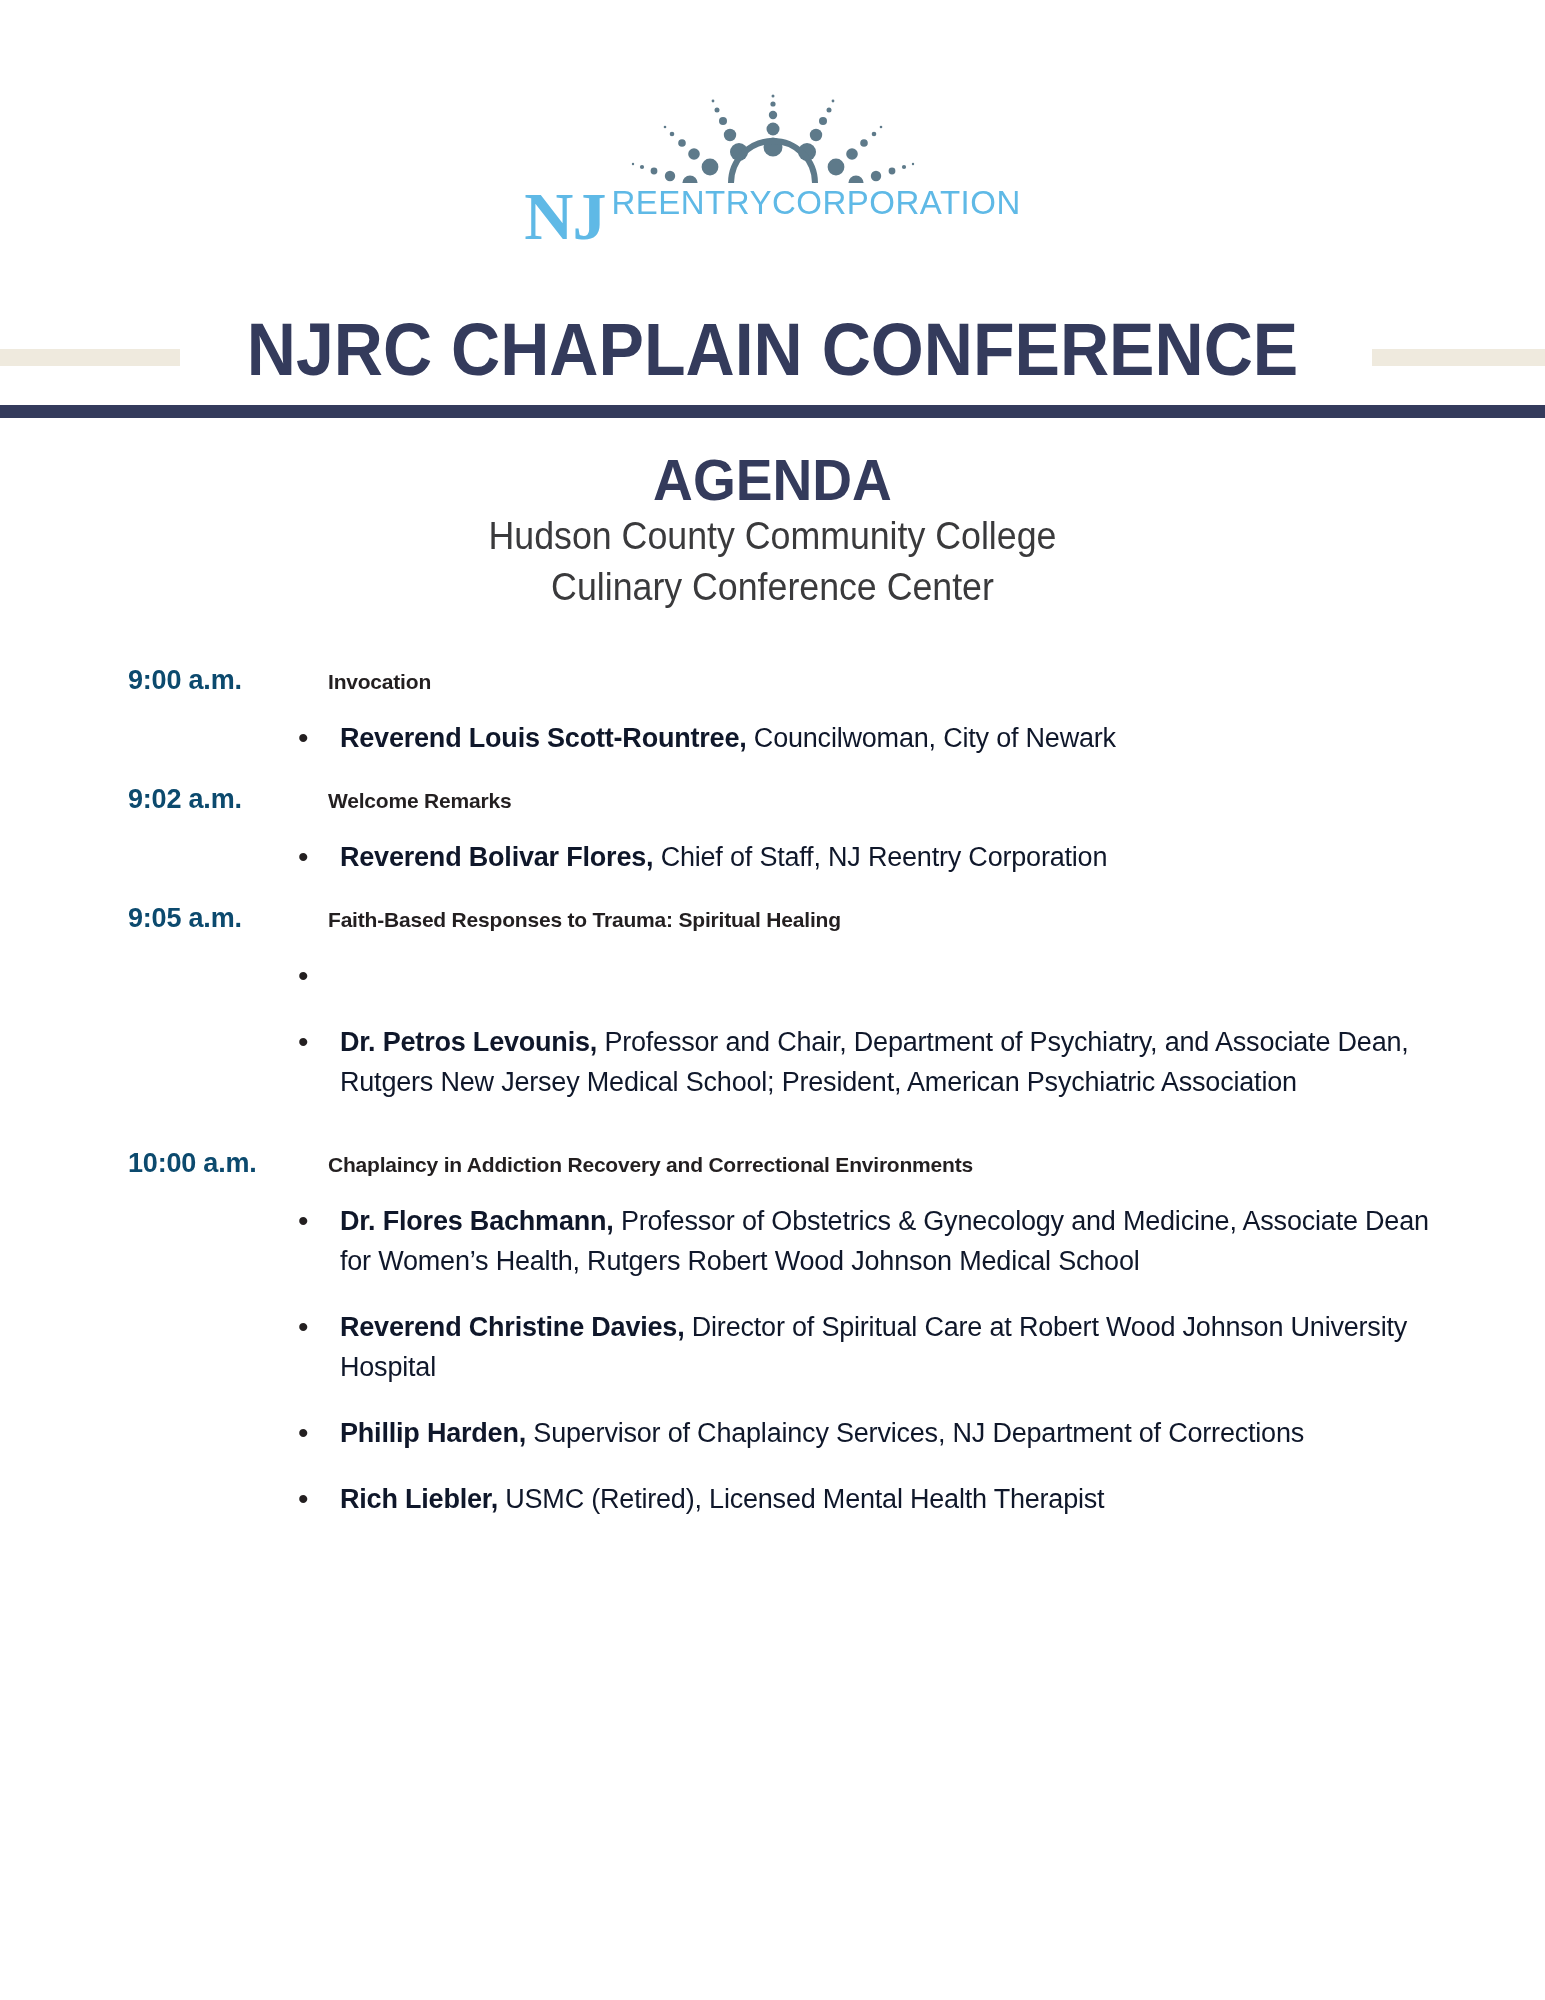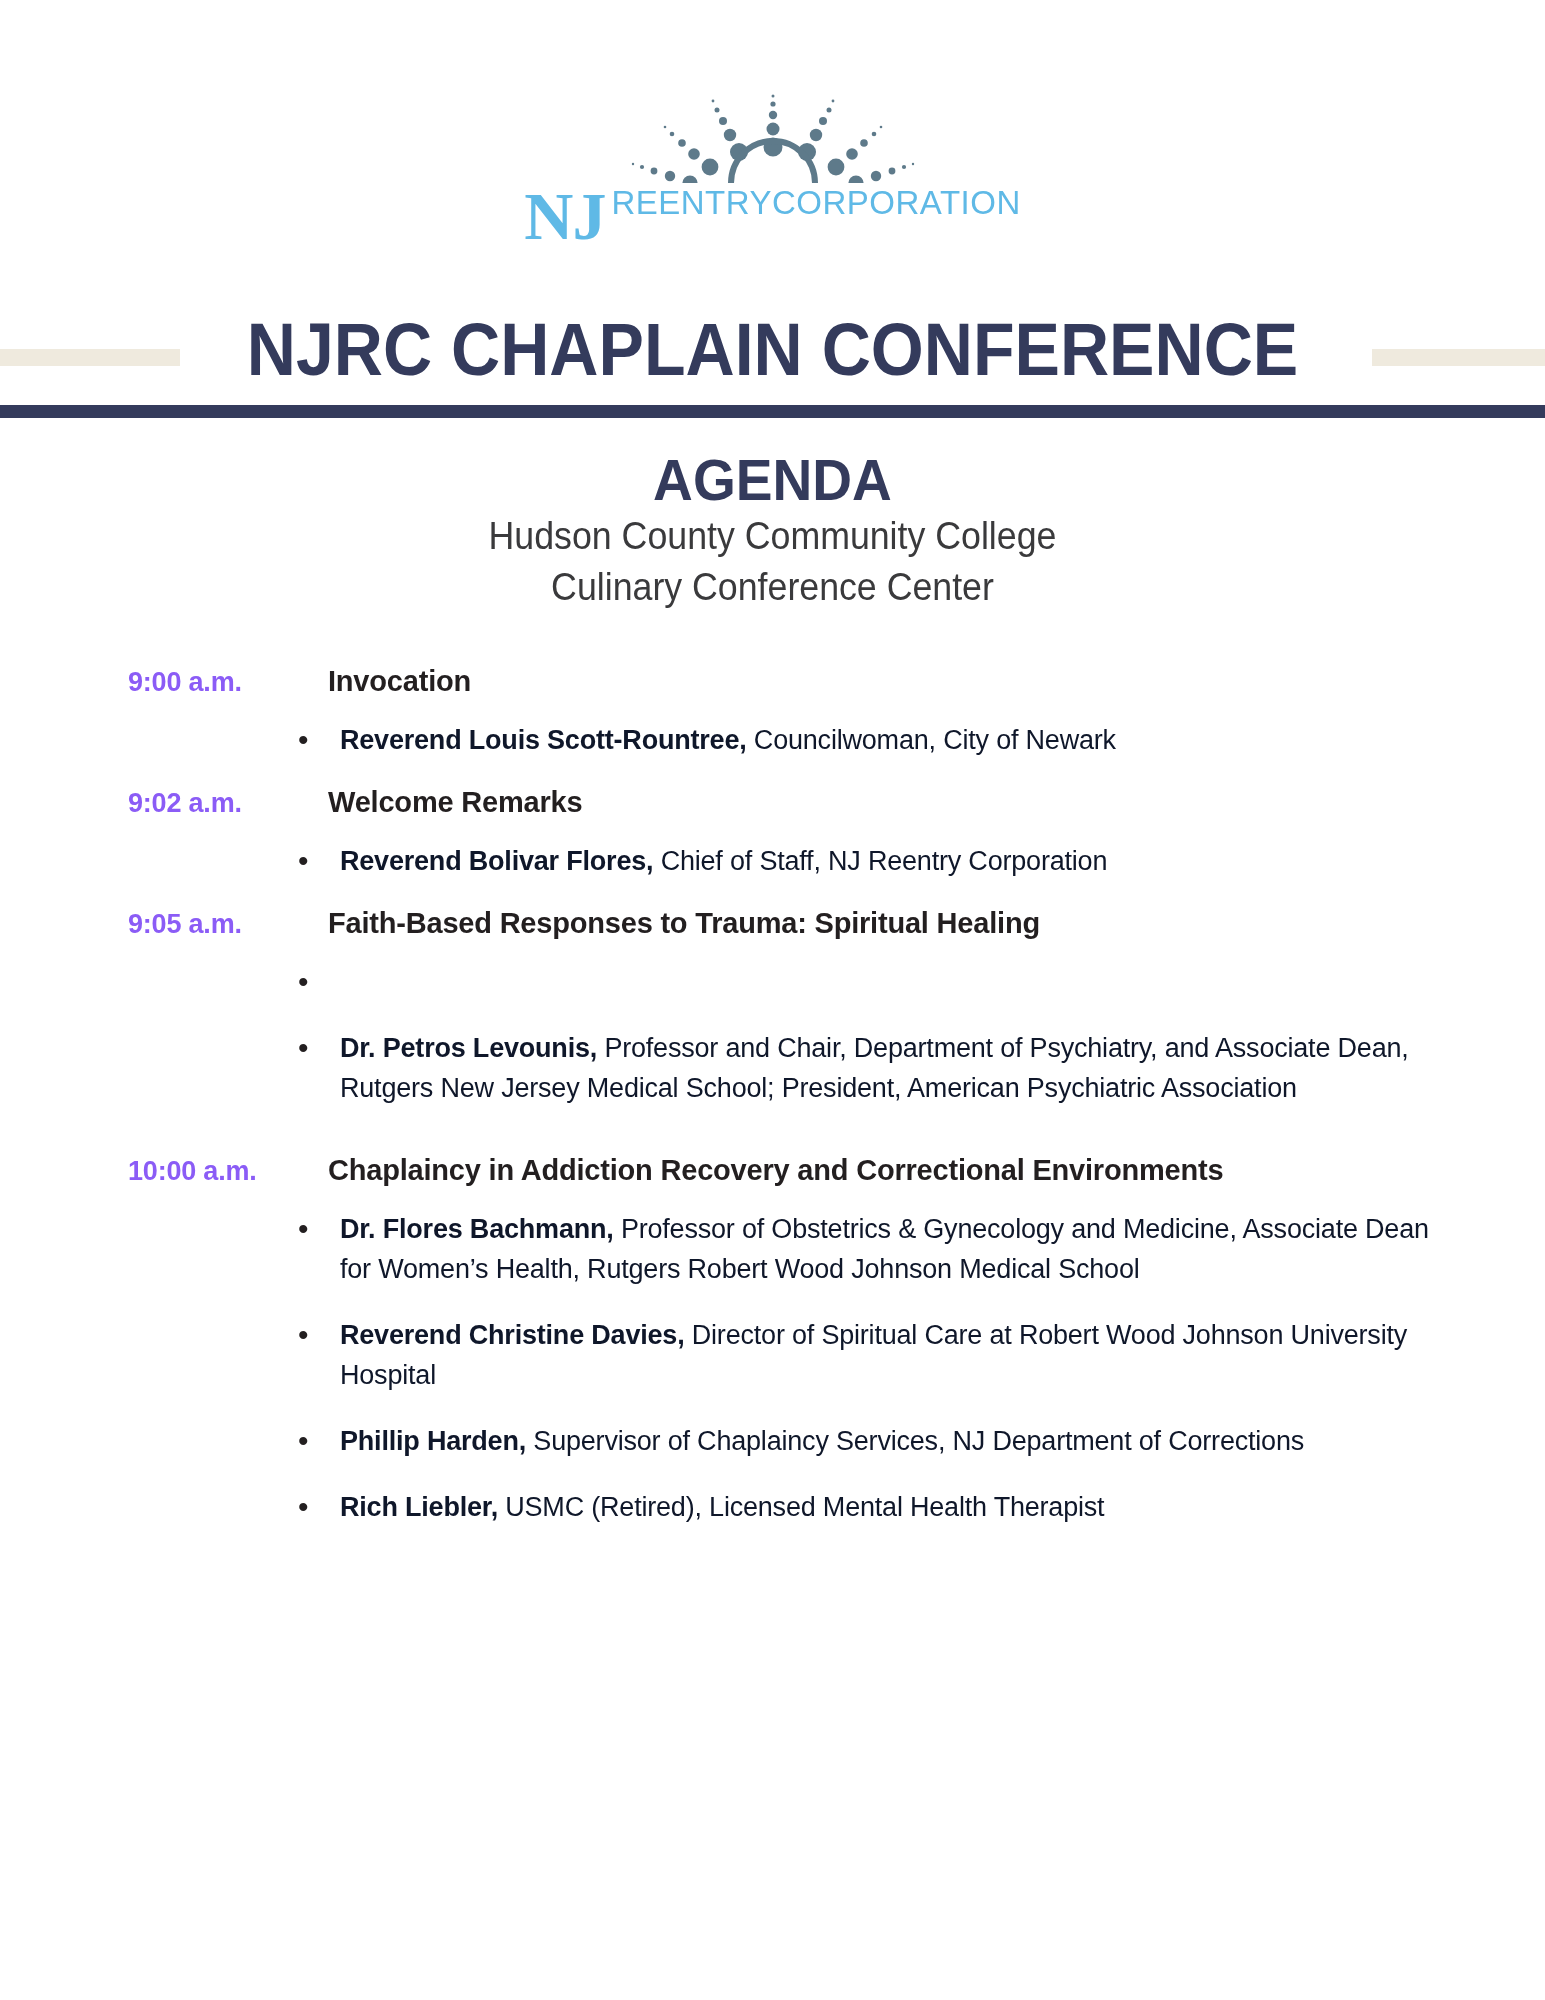--- a/index.html
+++ b/index.html
@@ -130,25 +130,25 @@
   .session-head {
     display: flex;
     align-items: baseline;
     margin-bottom: 22px;
   }
   .session-time {
     width: 200px;
     flex: 0 0 200px;
     font-size: 27px;
     font-weight: bold;
-    color: #8b5cf6;
+    color: #0c4a6e;
     letter-spacing: -0.2px;
   }
   .session-title {
-    font-size: 29px;
+    font-size: 21px;
     font-weight: bold;
     color: #231f20;
     letter-spacing: -0.2px;
   }
   .bullets {
     margin: 0;
     padding: 0;
     list-style: none;
   }
   .bullet {

